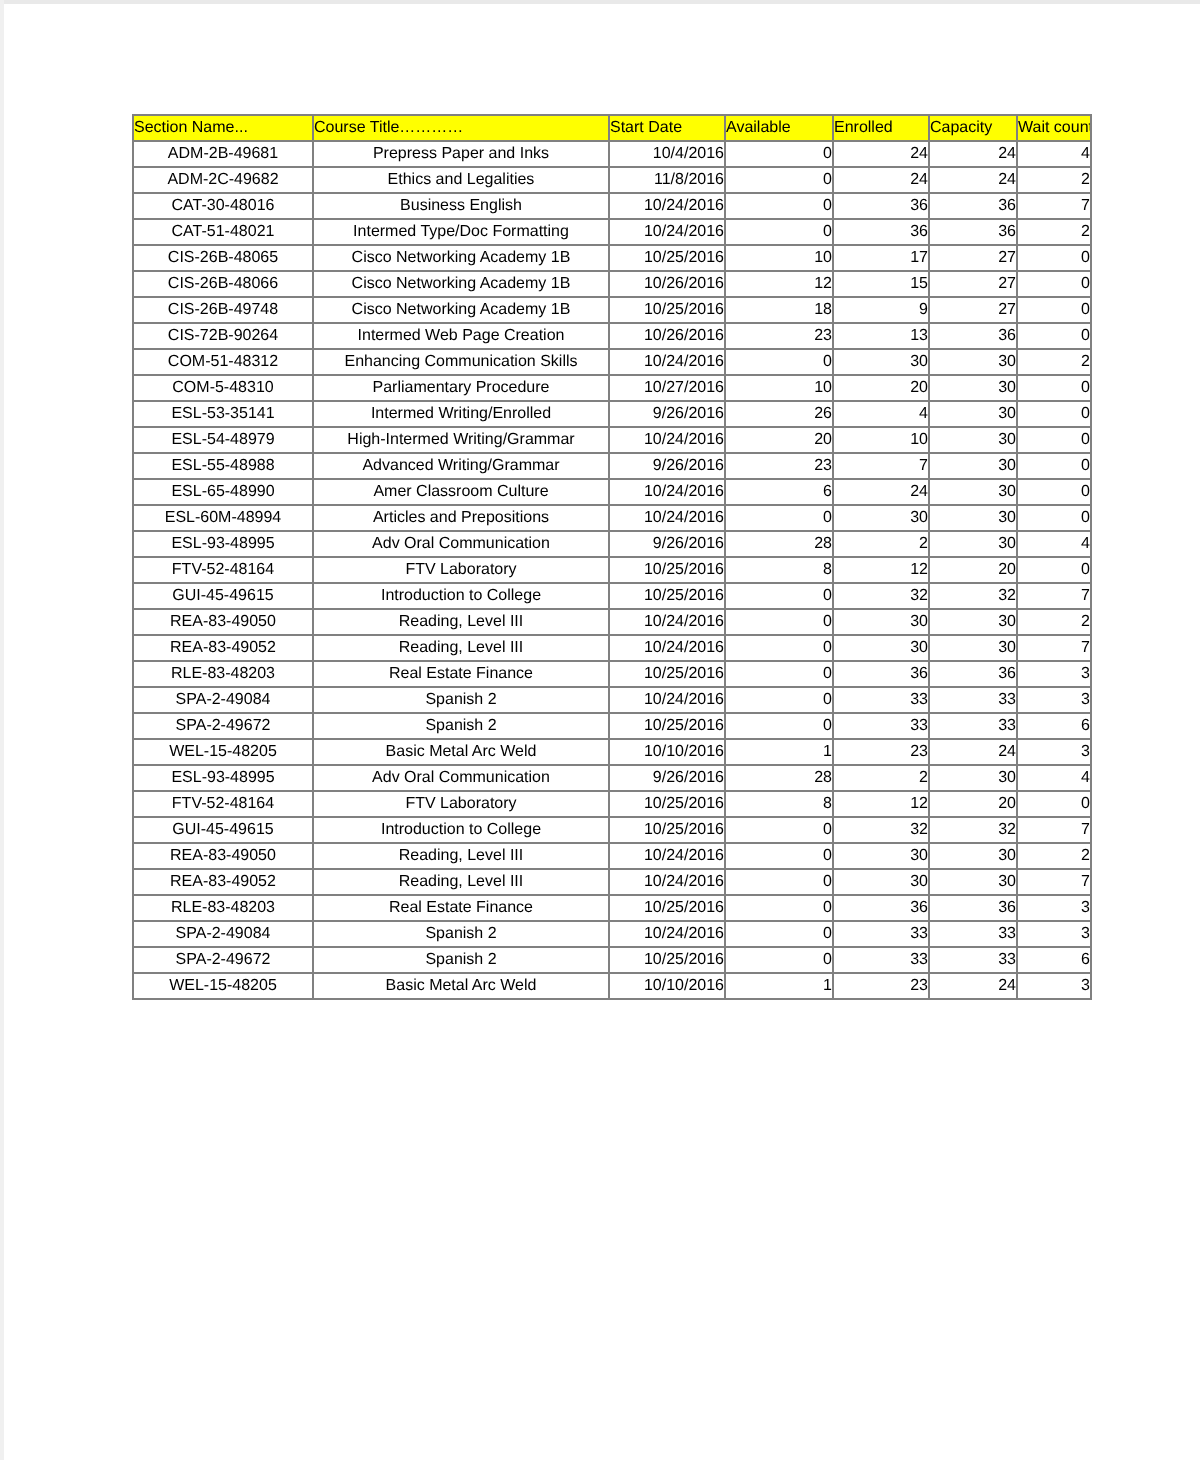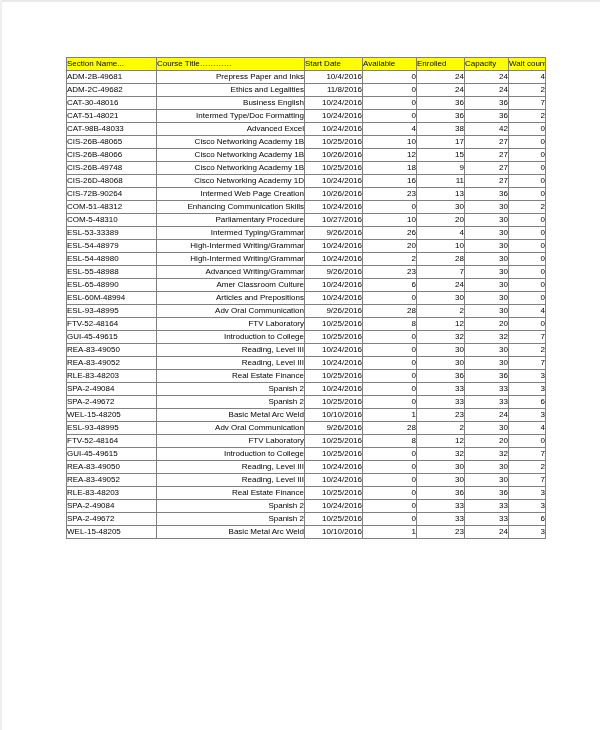--- a/index.html
+++ b/index.html
@@ -74,22 +74,22 @@
   
   col.c-section  { width: 90px; }
   col.c-title    { width: 148px; }
   col.c-date     { width: 58px; }
   col.c-avail    { width: 54px; }
   col.c-enroll   { width: 48px; }
   col.c-cap      { width: 44px; }
   col.c-wait     { width: 37px; }
 
   
-  td.section { padding-left: 3px; text-align: left; }
-  td.title   { padding-left: 4px; text-align: right; font-size: 7.5px; }
+  td.section { padding-left: 3px; text-align: center; }
+  td.title   { padding-left: 4px; text-align: center; font-size: 7.5px; }
   td.num     { padding-right: 4px; text-align: right; }
 </style>
 </head>
 <body>
 
 <div id="page">
   <div id="page-edge-top"></div>
   <div id="page-edge-left"></div>
 
   <table id="sheet">
@@ -144,29 +144,20 @@
         <tr>
           <td class="section">CAT-51-48021</td>
           <td class="title">Intermed Type/Doc Formatting</td>
           <td class="num">10/24/2016</td>
           <td class="num">0</td>
           <td class="num">36</td>
           <td class="num">36</td>
           <td class="num">2</td>
         </tr>
         <tr>
-          <td class="section">CAT-98B-48033</td>
-          <td class="title">Advanced Excel</td>
-          <td class="num">10/24/2016</td>
-          <td class="num">4</td>
-          <td class="num">38</td>
-          <td class="num">42</td>
-          <td class="num">0</td>
-        </tr>
-        <tr>
           <td class="section">CIS-26B-48065</td>
           <td class="title">Cisco Networking Academy 1B</td>
           <td class="num">10/25/2016</td>
           <td class="num">10</td>
           <td class="num">17</td>
           <td class="num">27</td>
           <td class="num">0</td>
         </tr>
         <tr>
           <td class="section">CIS-26B-48066</td>
@@ -180,29 +171,20 @@
         <tr>
           <td class="section">CIS-26B-49748</td>
           <td class="title">Cisco Networking Academy 1B</td>
           <td class="num">10/25/2016</td>
           <td class="num">18</td>
           <td class="num">9</td>
           <td class="num">27</td>
           <td class="num">0</td>
         </tr>
         <tr>
-          <td class="section">CIS-26D-48068</td>
-          <td class="title">Cisco Networking Academy 1D</td>
-          <td class="num">10/24/2016</td>
-          <td class="num">16</td>
-          <td class="num">11</td>
-          <td class="num">27</td>
-          <td class="num">0</td>
-        </tr>
-        <tr>
           <td class="section">CIS-72B-90264</td>
           <td class="title">Intermed Web Page Creation</td>
           <td class="num">10/26/2016</td>
           <td class="num">23</td>
           <td class="num">13</td>
           <td class="num">36</td>
           <td class="num">0</td>
         </tr>
         <tr>
           <td class="section">COM-51-48312</td>
@@ -216,43 +198,34 @@
         <tr>
           <td class="section">COM-5-48310</td>
           <td class="title">Parliamentary Procedure</td>
           <td class="num">10/27/2016</td>
           <td class="num">10</td>
           <td class="num">20</td>
           <td class="num">30</td>
           <td class="num">0</td>
         </tr>
         <tr>
-          <td class="section">ESL-53-33389</td>
-          <td class="title">Intermed Typing/Grammar</td>
+          <td class="section">ESL-53-35141</td>
+          <td class="title">Intermed Writing/Enrolled</td>
           <td class="num">9/26/2016</td>
           <td class="num">26</td>
           <td class="num">4</td>
           <td class="num">30</td>
           <td class="num">0</td>
         </tr>
         <tr>
           <td class="section">ESL-54-48979</td>
           <td class="title">High-Intermed Writing/Grammar</td>
           <td class="num">10/24/2016</td>
           <td class="num">20</td>
           <td class="num">10</td>
-          <td class="num">30</td>
-          <td class="num">0</td>
-        </tr>
-        <tr>
-          <td class="section">ESL-54-48980</td>
-          <td class="title">High-Intermed Writing/Grammar</td>
-          <td class="num">10/24/2016</td>
-          <td class="num">2</td>
-          <td class="num">28</td>
           <td class="num">30</td>
           <td class="num">0</td>
         </tr>
         <tr>
           <td class="section">ESL-55-48988</td>
           <td class="title">Advanced Writing/Grammar</td>
           <td class="num">9/26/2016</td>
           <td class="num">23</td>
           <td class="num">7</td>
           <td class="num">30</td>

